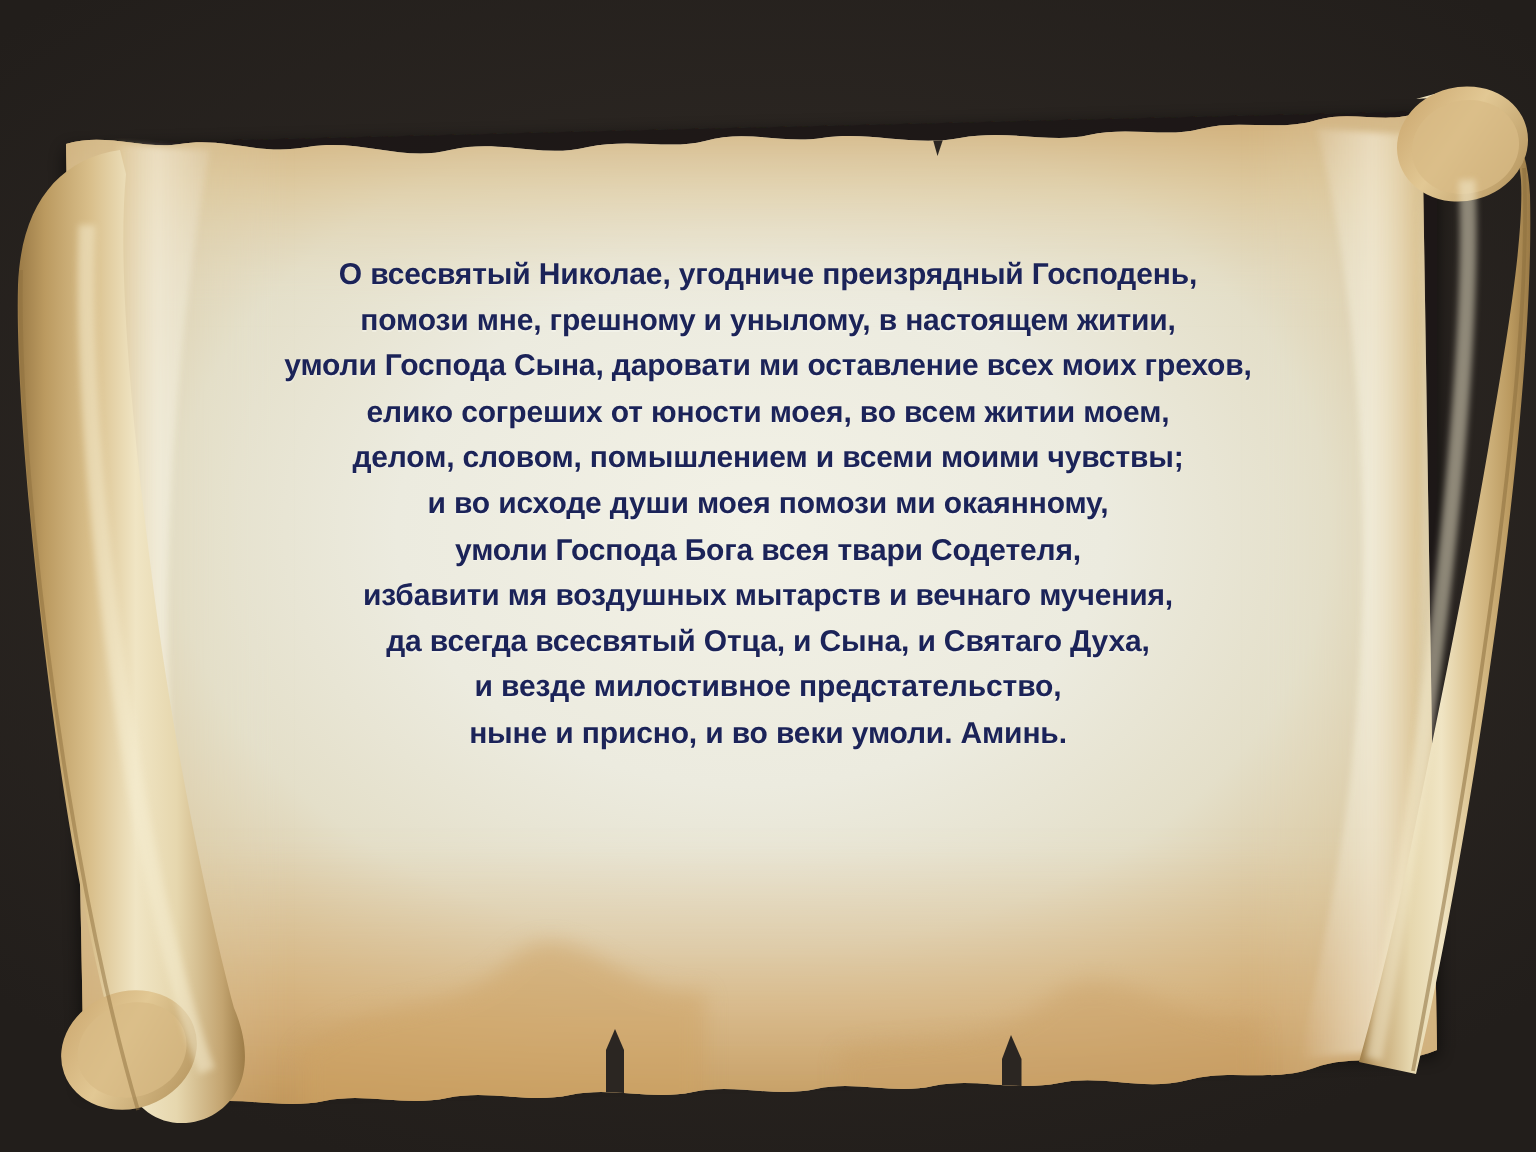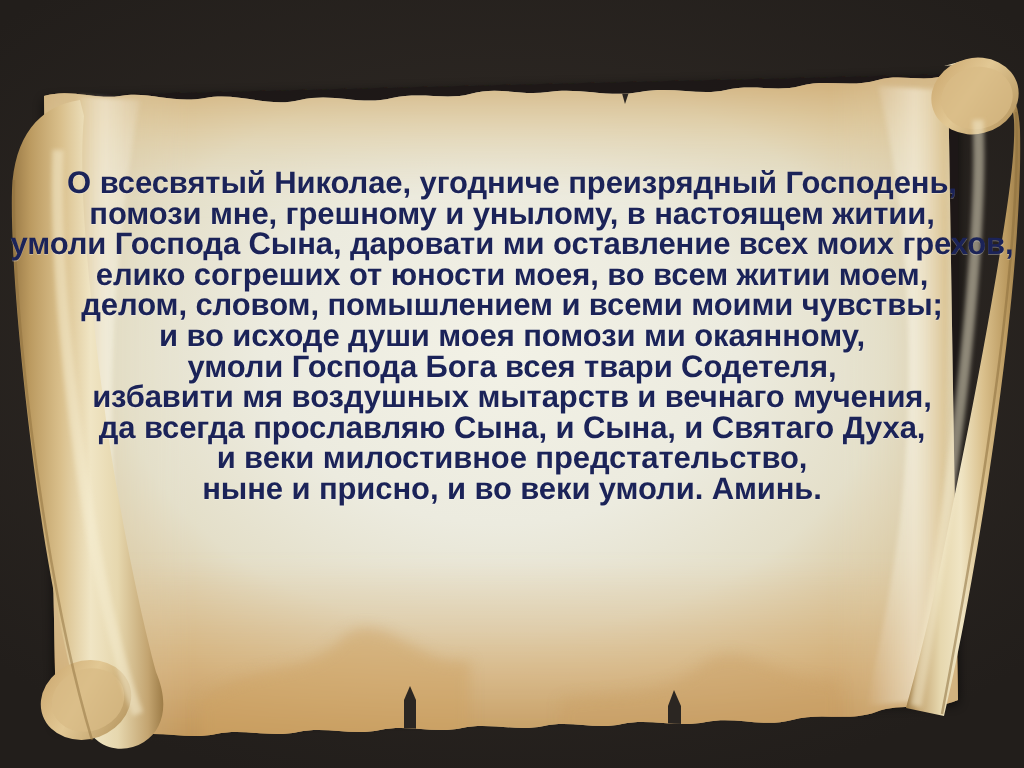--- a/index.html
+++ b/index.html
@@ -42,21 +42,21 @@
   
   #prayer-text {
     position: absolute;
     left: 0;
     top: 168px;
     width: 1024px;
     text-align: center;
     color: #1b2358;
     font-family: "Liberation Sans", sans-serif;
     font-weight: bold;
-    font-size: 31px;
+    font-size: 20px;
     line-height: 30.6px;
     letter-spacing: -0.1px;
     text-rendering: geometricPrecision;
     -webkit-font-smoothing: antialiased;
   }
   #prayer-text .line {
     display: block;
     white-space: nowrap;
     text-shadow: 0 1px 0 rgba(255,255,255,0.30);
   }
@@ -274,18 +274,18 @@
 
   <div id="prayer-text">
     <span class="line">О всесвятый Николае, угодниче преизрядный Господень,</span>
     <span class="line">помози мне, грешному и унылому, в настоящем житии,</span>
     <span class="line">умоли Господа Сына, даровати ми оставление всех моих грехов,</span>
     <span class="line">елико согреших от юности моея, во всем житии моем,</span>
     <span class="line">делом, словом, помышлением и всеми моими чувствы;</span>
     <span class="line">и во исходе души моея помози ми окаянному,</span>
     <span class="line">умоли Господа Бога всея твари Содетеля,</span>
     <span class="line">избавити мя воздушных мытарств и вечнаго мучения,</span>
-    <span class="line">да всегда прославляю Сына, и Сына, и Святаго Духа,</span>
-    <span class="line">и веки милостивное предстательство,</span>
+    <span class="line">да всегда всесвятый Отца, и Сына, и Святаго Духа,</span>
+    <span class="line">и везде милостивное предстательство,</span>
     <span class="line">ныне и присно, и во веки умоли. Аминь.</span>
   </div>
 
 </div>
 
 </body></html>

